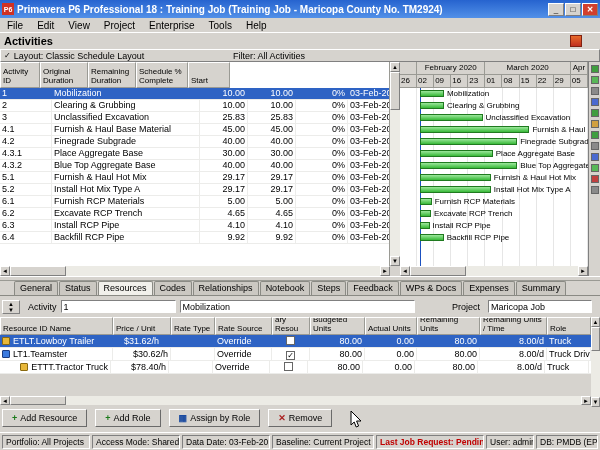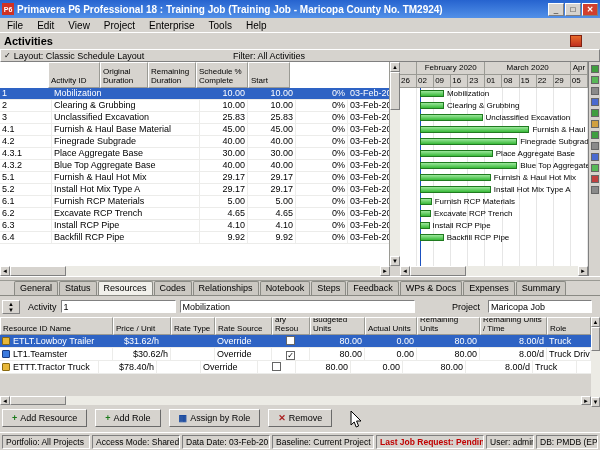--- a/index.html
+++ b/index.html
@@ -134,21 +134,21 @@
 
   <div class="layoutbar">
     <span class="lcheck">✓</span>
     <span class="ltext">Layout: Classic Schedule Layout</span>
     <span class="ftext">Filter: All Activities</span>
   </div>
 
   <div class="main">
     <div class="tablepane">
       <div class="thead" id="tbl-head">
-          <div class="th" style="width: 52px; margin-left: 48px;">Activity ID</div>
+          <div class="th" style="width: 40px;">Activity ID</div>
           <div class="th" style="width: 48px;">Original Duration</div>
           <div class="th" style="width: 48px;">Remaining Duration</div>
           <div class="th" style="width: 52px;">Schedule % Complete</div>
           <div class="th" style="width: 42px;">Start</div>
         </div>
       <div class="tbody" id="tbl-body">
           <div class="trow selected">
             <div class="td" style="width: 52px; text-align: left;">1</div>
             <div class="td" style="width: 148px; text-align: left;">Mobilization</div>
             <div class="td" style="width: 48px; text-align: right;">10.00</div>
@@ -441,21 +441,21 @@
             <div class="rcell" style="width: 44px; text-align: left;"></div>
             <div class="rcell" style="width: 57px; text-align: left;">Override</div>
             <div class="rcell" style="width: 38px; text-align: center;"><span class="chkbox">✓</span></div>
             <div class="rcell" style="width: 55px; text-align: right;">80.00</div>
             <div class="rcell" style="width: 52px; text-align: right;">0.00</div>
             <div class="rcell" style="width: 63px; text-align: right;">80.00</div>
             <div class="rcell" style="width: 67px; text-align: right;">8.00/d</div>
             <div class="rcell" style="width: 44px; text-align: left;">Truck Driv</div>
           </div>
           <div class="rrow">
-            <div class="rcell" style="width: 99px; text-align: left;"><span class="ricon equipment-icon"></span>ETTT.Tractor Truck</div>
+            <div class="rcell" style="width: 111px; text-align: right;"><span class="ricon equipment-icon"></span>ETTT.Tractor Truck</div>
             <div class="rcell" style="width: 58px; text-align: right;">$78.40/h</div>
             <div class="rcell" style="width: 44px; text-align: left;"></div>
             <div class="rcell" style="width: 57px; text-align: left;">Override</div>
             <div class="rcell" style="width: 38px; text-align: center;"><span class="chkbox"></span></div>
             <div class="rcell" style="width: 55px; text-align: right;">80.00</div>
             <div class="rcell" style="width: 52px; text-align: right;">0.00</div>
             <div class="rcell" style="width: 63px; text-align: right;">80.00</div>
             <div class="rcell" style="width: 67px; text-align: right;">8.00/d</div>
             <div class="rcell" style="width: 44px; text-align: left;">Truck</div>
           </div>

